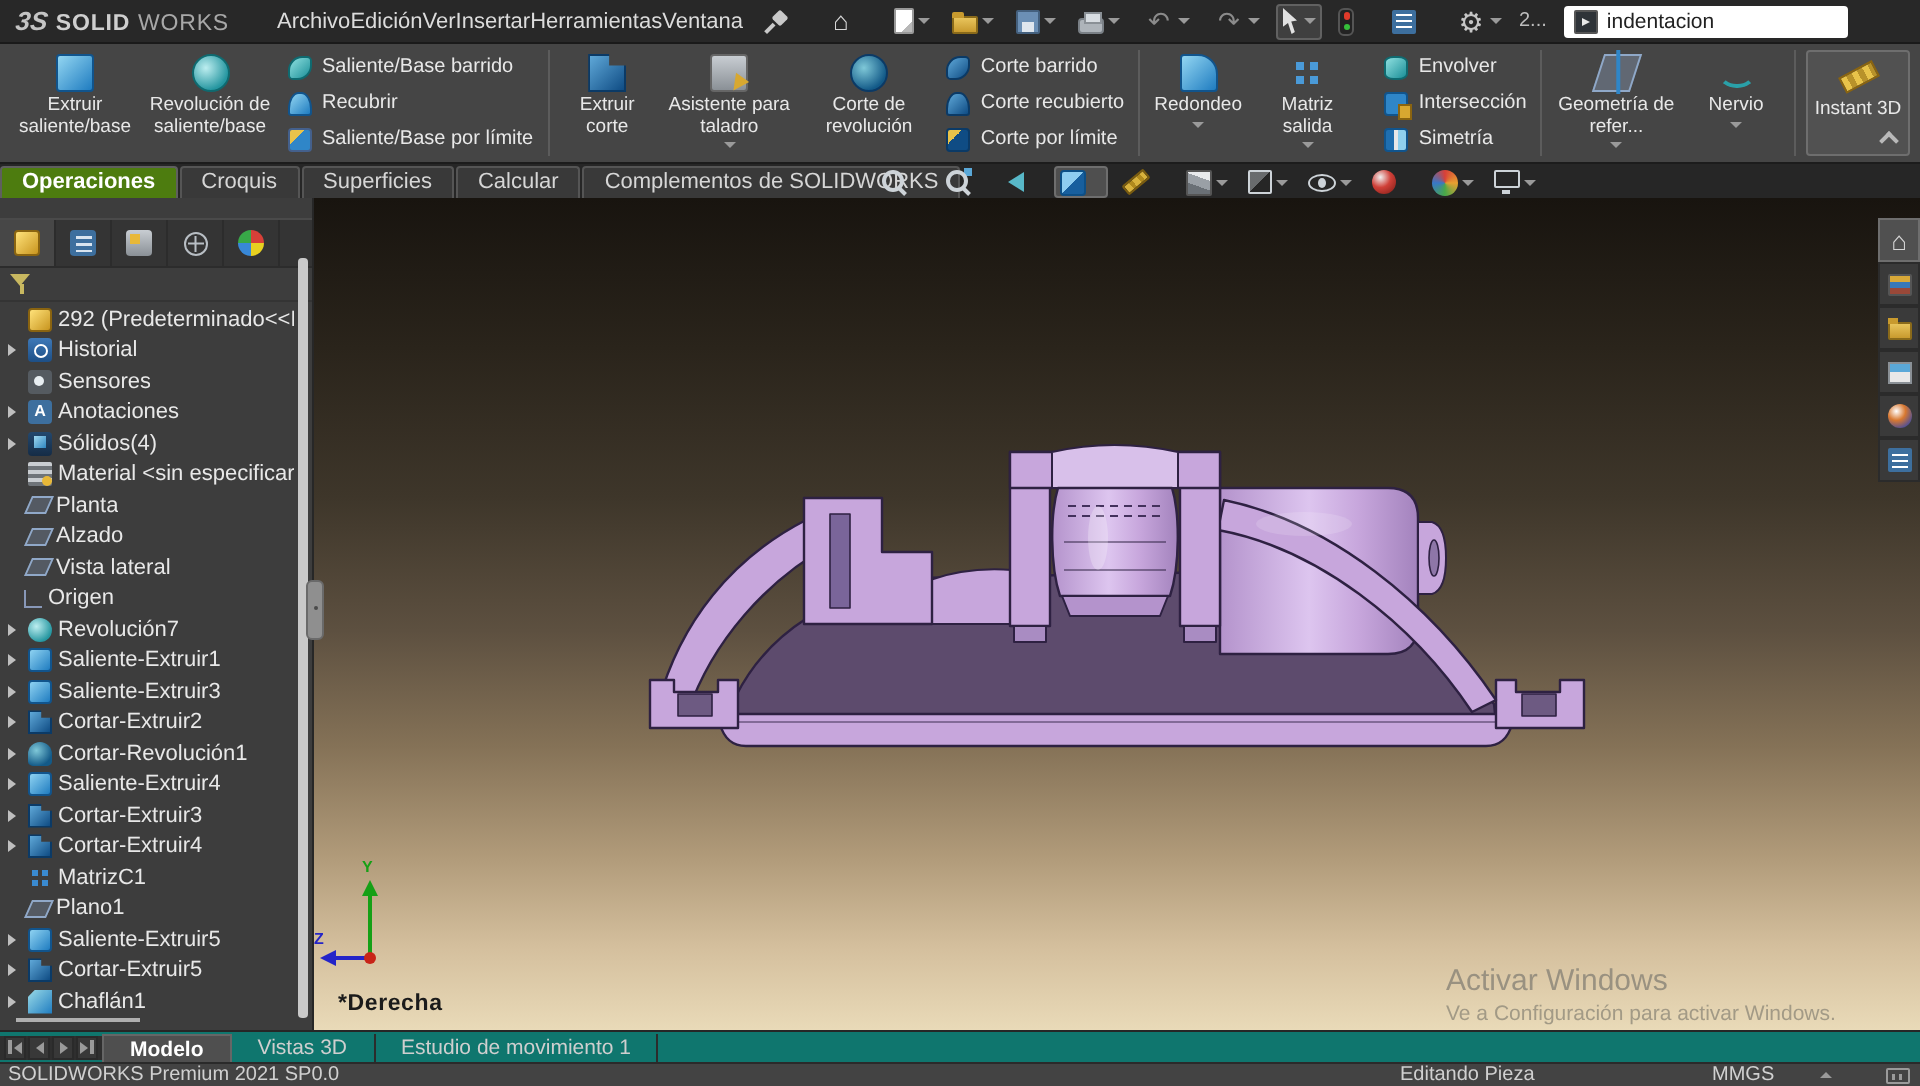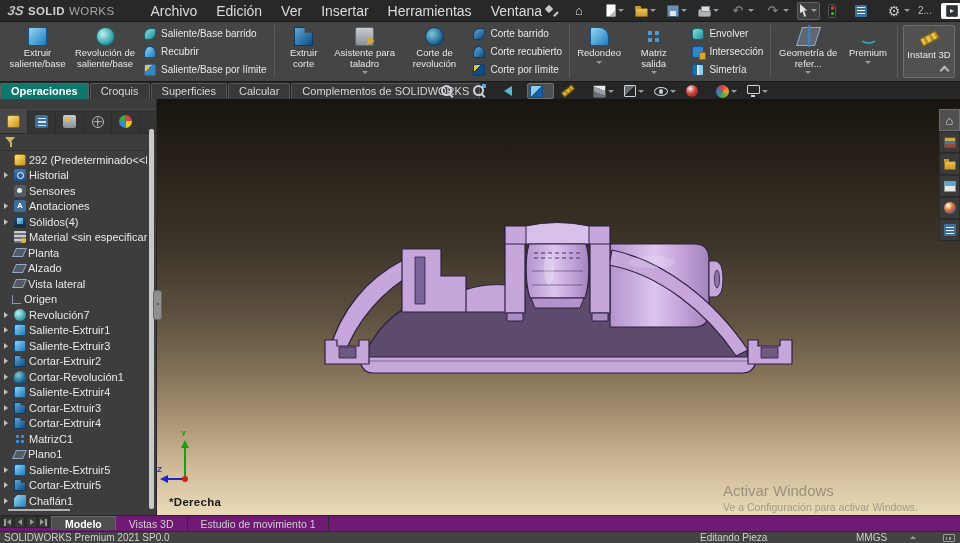--- a/index.html
+++ b/index.html
@@ -5,21 +5,21 @@
 *{margin:0;padding:0;box-sizing:border-box}
 html,body{width:960px;height:543px;overflow:hidden}
 body{position:relative;font-family:"Liberation Sans",sans-serif;background:#262626;-webkit-font-smoothing:antialiased}
 
 
 .titlebar{position:absolute;top:0;left:0;right:0;height:22px;background:#282828;display:flex;align-items:center;padding:0 8px;border-bottom:1px solid #1a1a1a}
 .logo{display:flex;align-items:baseline;gap:4px}
 .mark{font-weight:bold;font-style:italic;font-size:13px;color:#c4c4c4;transform:skewX(-8deg)}
 .brand-b{font-weight:bold;font-size:11.5px;letter-spacing:.4px;color:#cfcfcf}
 .brand-l{font-size:11.5px;letter-spacing:.4px;color:#a8a8a8}
-.menus{display:flex;gap:19px;margin-left:36px;font-size:14px;color:#dcdcdc}
+.menus{display:flex;margin-left:24px;font-size:11px;color:#dcdcdc}
 .menu{cursor:default}
 .pin{position:relative;width:12px;height:12px;margin-left:12px}
 .pin::before{content:'';position:absolute;top:1px;right:2px;width:6px;height:6px;background:#c9c9c9;border-radius:1px;transform:rotate(45deg)}
 .pin::after{content:'';position:absolute;left:1px;bottom:0;width:1.5px;height:6px;background:#c9c9c9;transform:rotate(45deg)}
 .quickbar{display:flex;align-items:center;gap:5px;margin-left:14px}
 .qbtn{display:flex;align-items:center;gap:2px;height:18px;padding:0 2px;border:1px solid transparent}
 .qbtn.active{background:#3f3f3f;border:1px solid #616161;border-radius:2px}
 .qic{width:16px;height:16px;display:flex;align-items:center;justify-content:center;position:relative}
 .caret{width:0;height:0;border-left:3px solid transparent;border-right:3px solid transparent;border-top:3.5px solid #9a9a9a}
 .caret-up{width:0;height:0;border-left:3px solid transparent;border-right:3px solid transparent;border-bottom:3.5px solid #9a9a9a}
@@ -69,21 +69,21 @@
 .ic-mirror-icon{background:linear-gradient(90deg,#1f6fb0 42%,#e8e8e8 42% 58%,#8fd0ee 58%);border:1px solid #11548c;border-radius:2px}
 .ic-ref-geometry-icon{background:rgba(150,170,200,.35);border:1px solid #8fa8c8;transform:skewX(-18deg)}
 .ic-ref-geometry-icon::after{content:'';position:absolute;left:45%;top:-15%;width:2px;height:130%;background:#2f86c8;transform:skewX(18deg)}
 .ic-curves-icon::after{content:'';width:80%;height:60%;border:2px solid transparent;border-bottom:2.5px solid #2aa0a8;border-radius:50%}
 .ic-instant3d-icon::after{content:'';width:92%;height:36%;background:repeating-linear-gradient(90deg,#e8c34a 0 3px,#b8922a 3px 6px);border:1px solid #8a6410;transform:rotate(-28deg)}
 
 
 .tabbar{position:absolute;top:82px;left:0;right:0;height:17px;background:#262626}
 .ctabs{display:flex;height:17px;align-items:flex-end}
 .ctab{font-size:11px;color:#d6d6d6;background:#393939;border:1px solid #555;border-bottom:0;padding:1px 10px 2px;margin-right:1px;border-radius:2px 2px 0 0;white-space:nowrap}
-.ctab.active{background:#0f766e;color:#fff;font-weight:bold;border-color:#5f5f5f}
+.ctab.active{background:#4d7c0f;color:#fff;font-weight:bold;border-color:#5f5f5f}
 .headsup{position:absolute;left:437px;top:1px;display:flex;align-items:center;gap:4px}
 .hbtn{display:flex;align-items:center;gap:2px;padding:0 2px;height:16px;border:1px solid transparent}
 .hbtn.active{background:#4f4f4f;border:1px solid #6e6e6e;border-radius:2px}
 .hic{width:16px;height:16px;display:flex;align-items:center;justify-content:center;position:relative}
 .docwin{position:absolute;right:10px;top:3px;display:flex;gap:10px;align-items:center}
 .dwb{position:relative;display:flex;align-items:center;justify-content:center}
 
 .ic-zoom-fit-icon{width:14px;height:14px}
 .ic-zoom-fit-icon::before{content:'';position:absolute;top:1px;left:1px;width:7px;height:7px;border:2px solid #cdd3d8;border-radius:50%}
 .ic-zoom-fit-icon::after{content:'';position:absolute;width:2px;height:5px;background:#cdd3d8;transform:rotate(-45deg);bottom:0;right:2px}
@@ -192,21 +192,21 @@
 .ic-cut-extrude-icon{background:linear-gradient(135deg,#5fa8d8,#0f4c84);border:1px solid #0b3a66;clip-path:polygon(0 0,55% 0,55% 30%,100% 30%,100% 100%,0 100%)}
 .ic-cut-revolve-icon{background:radial-gradient(circle at 35% 35%,#7fc8d8,#135a88 72%);border-radius:50% 50% 20% 20%}
 .ic-pattern-icon::after{content:'';position:absolute;top:2px;left:2px;width:3px;height:3px;background:#3a8ad0;box-shadow:5px 0 #3a8ad0,0 5px #3a8ad0,5px 5px #3a8ad0}
 .ic-chamfer-icon{background:linear-gradient(135deg,#9adbe8,#1f7cc0);clip-path:polygon(30% 0,100% 0,100% 100%,0 100%,0 30%)}
 .vscroll{position:absolute;right:2px;top:30px;bottom:6px;width:5px;background:#c9c9c9;border-radius:2px}
 .hresize{position:absolute;left:8px;bottom:4px;width:62px;height:2px;background:#b0b0b0}
 .grip{position:absolute;left:153px;top:191px;width:9px;height:30px;background:#8f8f8f;border:1px solid #6a6a6a;border-radius:3px;z-index:5}
 .grip::after{content:'';position:absolute;left:2.5px;top:12px;width:2px;height:2px;background:#4a4a4a;border-radius:50%}
 
 
-.bottombar{position:absolute;bottom:12px;left:0;right:0;height:16px;background:#701a75;border-top:1px solid #262626;display:flex;align-items:flex-start}
+.bottombar{position:absolute;bottom:12px;left:0;right:0;height:16px;background:#0f766e;border-top:1px solid #262626;display:flex;align-items:center}
 .bnav{display:flex;align-items:center;gap:1px;padding:0 2px;background:#2f2f2f}
 .navb{width:11px;height:12px;background:#383838;border:1px solid #2a2a2a;display:flex;align-items:center;justify-content:center}
 .nvi{display:flex;align-items:center;gap:1px}
 .ic-scroll-first-icon::before{content:'';width:2px;height:7px;background:#9a9a9a}
 .ic-scroll-first-icon::after{content:'';width:0;height:0;border-top:3.5px solid transparent;border-bottom:3.5px solid transparent;border-right:4.5px solid #9a9a9a}
 .ic-scroll-prev-icon::after{content:'';width:0;height:0;border-top:3.5px solid transparent;border-bottom:3.5px solid transparent;border-right:4.5px solid #9a9a9a}
 .ic-scroll-next-icon::after{content:'';width:0;height:0;border-top:3.5px solid transparent;border-bottom:3.5px solid transparent;border-left:4.5px solid #9a9a9a}
 .ic-scroll-last-icon::before{content:'';width:0;height:0;border-top:3.5px solid transparent;border-bottom:3.5px solid transparent;border-left:4.5px solid #9a9a9a}
 .ic-scroll-last-icon::after{content:'';width:2px;height:7px;background:#9a9a9a}
 .btab{font-size:10.5px;color:#cfcfcf;padding:1px 13px 0;border-right:1px solid #2c2c2c;display:flex;align-items:center;white-space:nowrap}
@@ -380,21 +380,21 @@
   </div>
   <div class="rdiv"></div>
   <div class="rgroup">
     <div class="rbtn lg">
       <span class="rico ic-ref-geometry-icon"></span>
       <span class="rlabel">Geometría de refer...</span>
       <span class="caret rcaret"></span>
     </div>
     <div class="rbtn lg">
       <span class="rico ic-curves-icon"></span>
-      <span class="rlabel">Premium</span>
+      <span class="rlabel">Nervio</span>
       <span class="caret rcaret"></span>
     </div>
   </div>
   <div class="rdiv"></div>
   <div class="rgroup">
     <div class="rbtn lg instant">
       <span class="rico ic-instant3d-icon"></span>
       <span class="rlabel">Instant 3D</span>
     </div>
   </div>

